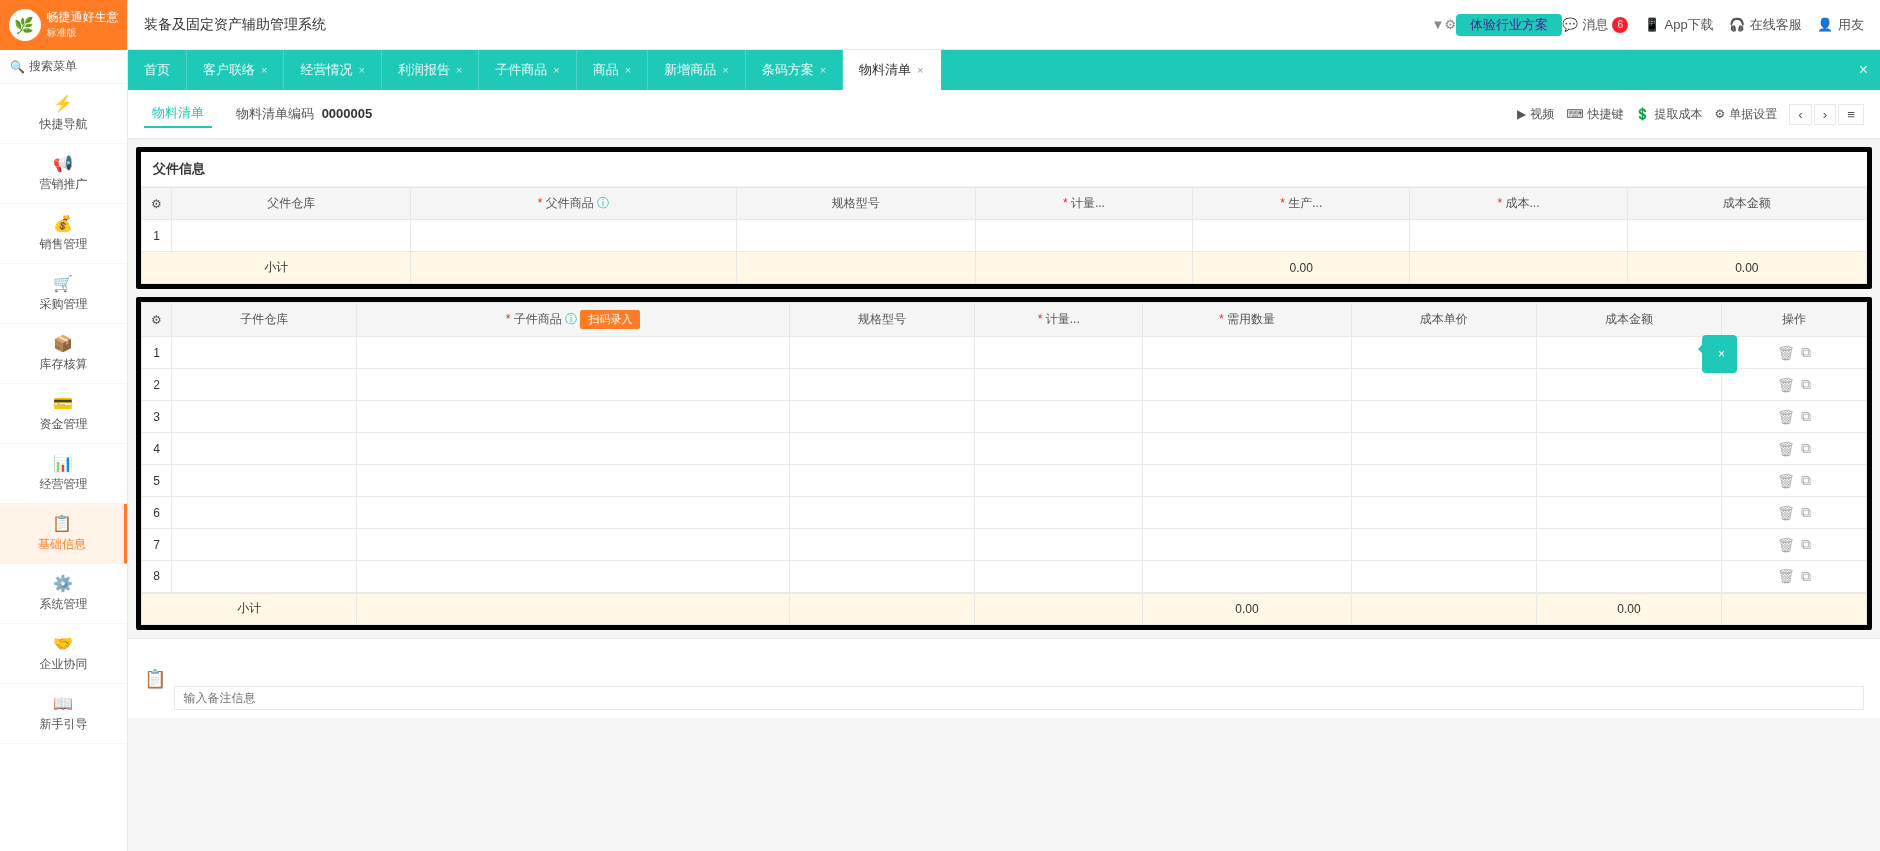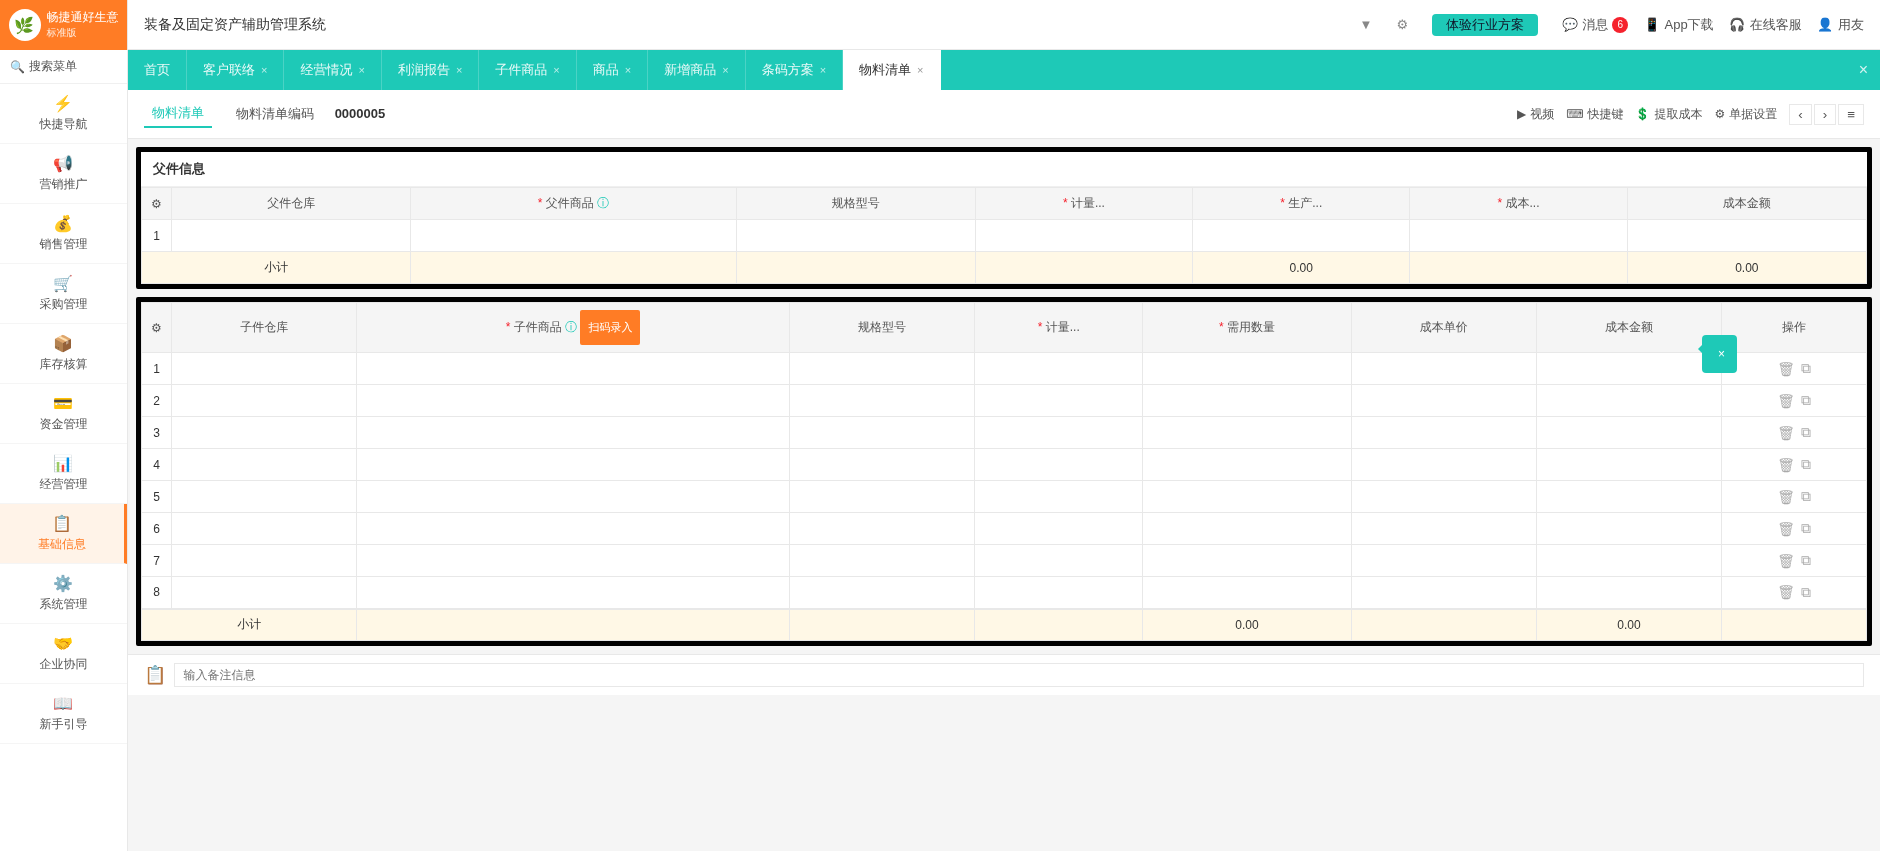--- a/index.html
+++ b/index.html
@@ -72,39 +72,39 @@
     .main { flex: 1; display: flex; flex-direction: column; overflow: hidden; }
 
     
     .topbar {
       height: 50px;
       background: #fff;
       border-bottom: 1px solid #e8e8e8;
       display: flex;
       align-items: center;
       padding: 0 16px;
-      gap: 24px;
+      gap: 0;
     }
     .topbar-title { font-size: 14px; color: #333; flex: 1; }
     .topbar-actions { display: flex; align-items: center; gap: 16px; }
     .topbar-action { display: flex; align-items: center; gap: 4px; color: #555; font-size: 13px; cursor: pointer; }
     .badge {
       background: #f5222d;
       color: #fff;
       border-radius: 50%;
       width: 16px;
       height: 16px;
       font-size: 10px;
       display: flex;
       align-items: center;
       justify-content: center;
     }
     .btn-trial {
       background: #1ec9b7;
-      color: #0f172a;
+      color: #4c1d95;
       border: none;
       border-radius: 4px;
       padding: 2px 14px;
       cursor: pointer;
       font-size: 13px;
     }
     .gear-btn { cursor: pointer; color: #888; }
 
     
     .nav-tabs {
@@ -195,21 +195,21 @@
     .row-num { color: #999; width: 30px; }
     .subtotal-row td { background: #fff8e6; font-weight: normal; color: #333; }
 
     .settings-col { width: 28px; background: #f5f5f5; }
 
     .scan-btn {
       background: #ff7c25;
       color: #fff;
       border: none;
       border-radius: 2px;
-      padding: 10px 8px;
+      padding: 2px 8px;
       font-size: 11px;
       cursor: pointer;
       text-align: right;
     }
 
     .action-btns { display: flex; gap: 6px; justify-content: center; align-items: center; }
     .action-btn { cursor: pointer; color: #aaa; font-size: 14px; }
 
     
     .tooltip-popup {
@@ -381,21 +381,21 @@
     </div>
     <span class="nav-tab-close-all">×</span>
   </div>
 
   <div class="content-area">
 
     <div class="sub-header">
       <div class="sub-tab active">物料清单</div>
       <div class="sub-tab">
         <span>物料清单编码</span>
-        <span class="form-code" style="margin-left:17px;">0000005</span>
+        <span class="form-code" style="margin-left:4px;">0000005</span>
       </div>
       <div class="sub-header-right">
         <div class="sub-header-action">
           <span>▶</span>
           <span>视频</span>
         </div>
         <div class="sub-header-action">
           <span>⌨</span>
           <span>快捷键</span>
         </div>
@@ -637,16 +637,16 @@
   <td></td>
   <td>0.00</td>
   <td></td>
 </tr>
           </tbody>
       </table>
     </div>
 
     <div class="bottom-area">
       <span class="bottom-icon">📋</span>
-      <input type="text" style="flex: 1 1 0%; border: 1px solid rgb(232, 232, 232); padding: 4px 8px; font-size: 12px; color: rgb(153, 153, 153); outline: none;" placeholder="输入备注信息">
+      <input type="text" style="flex: 1 1 0%; border: 1px solid rgb(232, 232, 232); padding: 4px 8px; font-size: 12px; color: rgb(153, 153, 153); outline: none; margin-top: 39px;" placeholder="输入备注信息">
     </div>
   </div>
 </div>
 
 </body></html>

